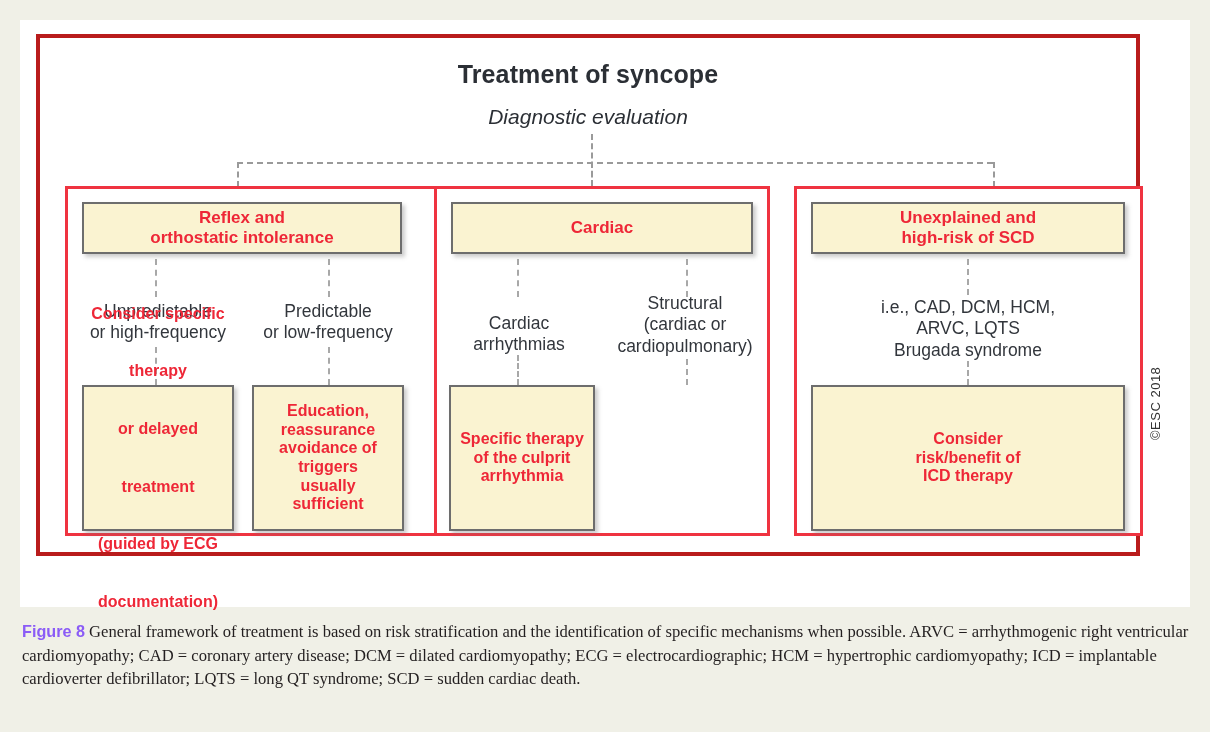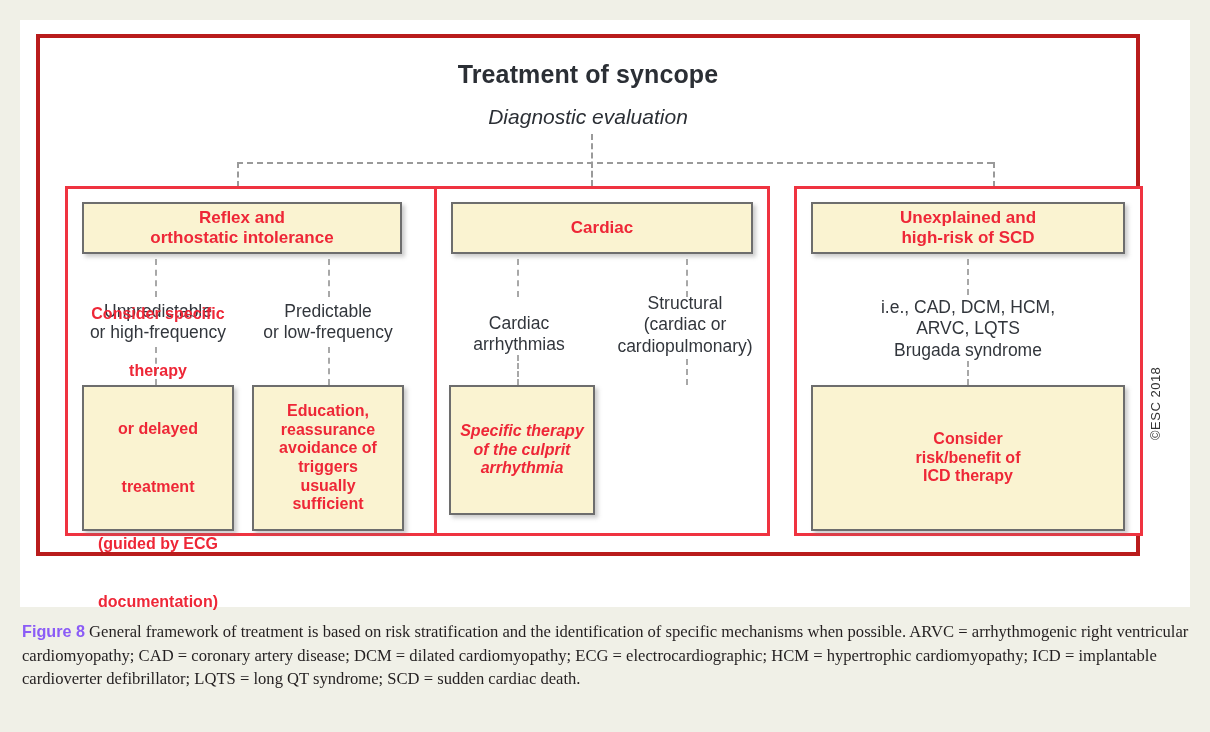--- a/index.html
+++ b/index.html
@@ -234,21 +234,21 @@
 
       <div class="plain-label" style="left:162px; top:104px; width:172px;text-align:center;">
         <div>Structural</div>
         <div>(cardiac or</div>
         <div>cardiopulmonary)</div>
       </div>
 
       <div class="dash-v dash-thin" style="left:80px; top:166px; height:30px;"></div>
       <div class="dash-v dash-thin" style="left:249px; top:170px; height:26px;"></div>
 
-      <div class="ybox ybox-action" style="left:12px; top:196px; width:146px; height:130px; flex-direction:column;font-style:italic;">
+      <div class="ybox ybox-action" style="left:12px; top:196px; width:146px; height:146px; flex-direction:column;">
         <span>Specific therapy</span>
         <span>of the culprit</span>
         <span>arrhythmia</span>
       </div>
 
     </div>
 
     <div class="group-box group-right">
 
       <div class="ybox ybox-header" style="left:14px; top:13px; width:314px; height:52px; flex-direction:column;">

